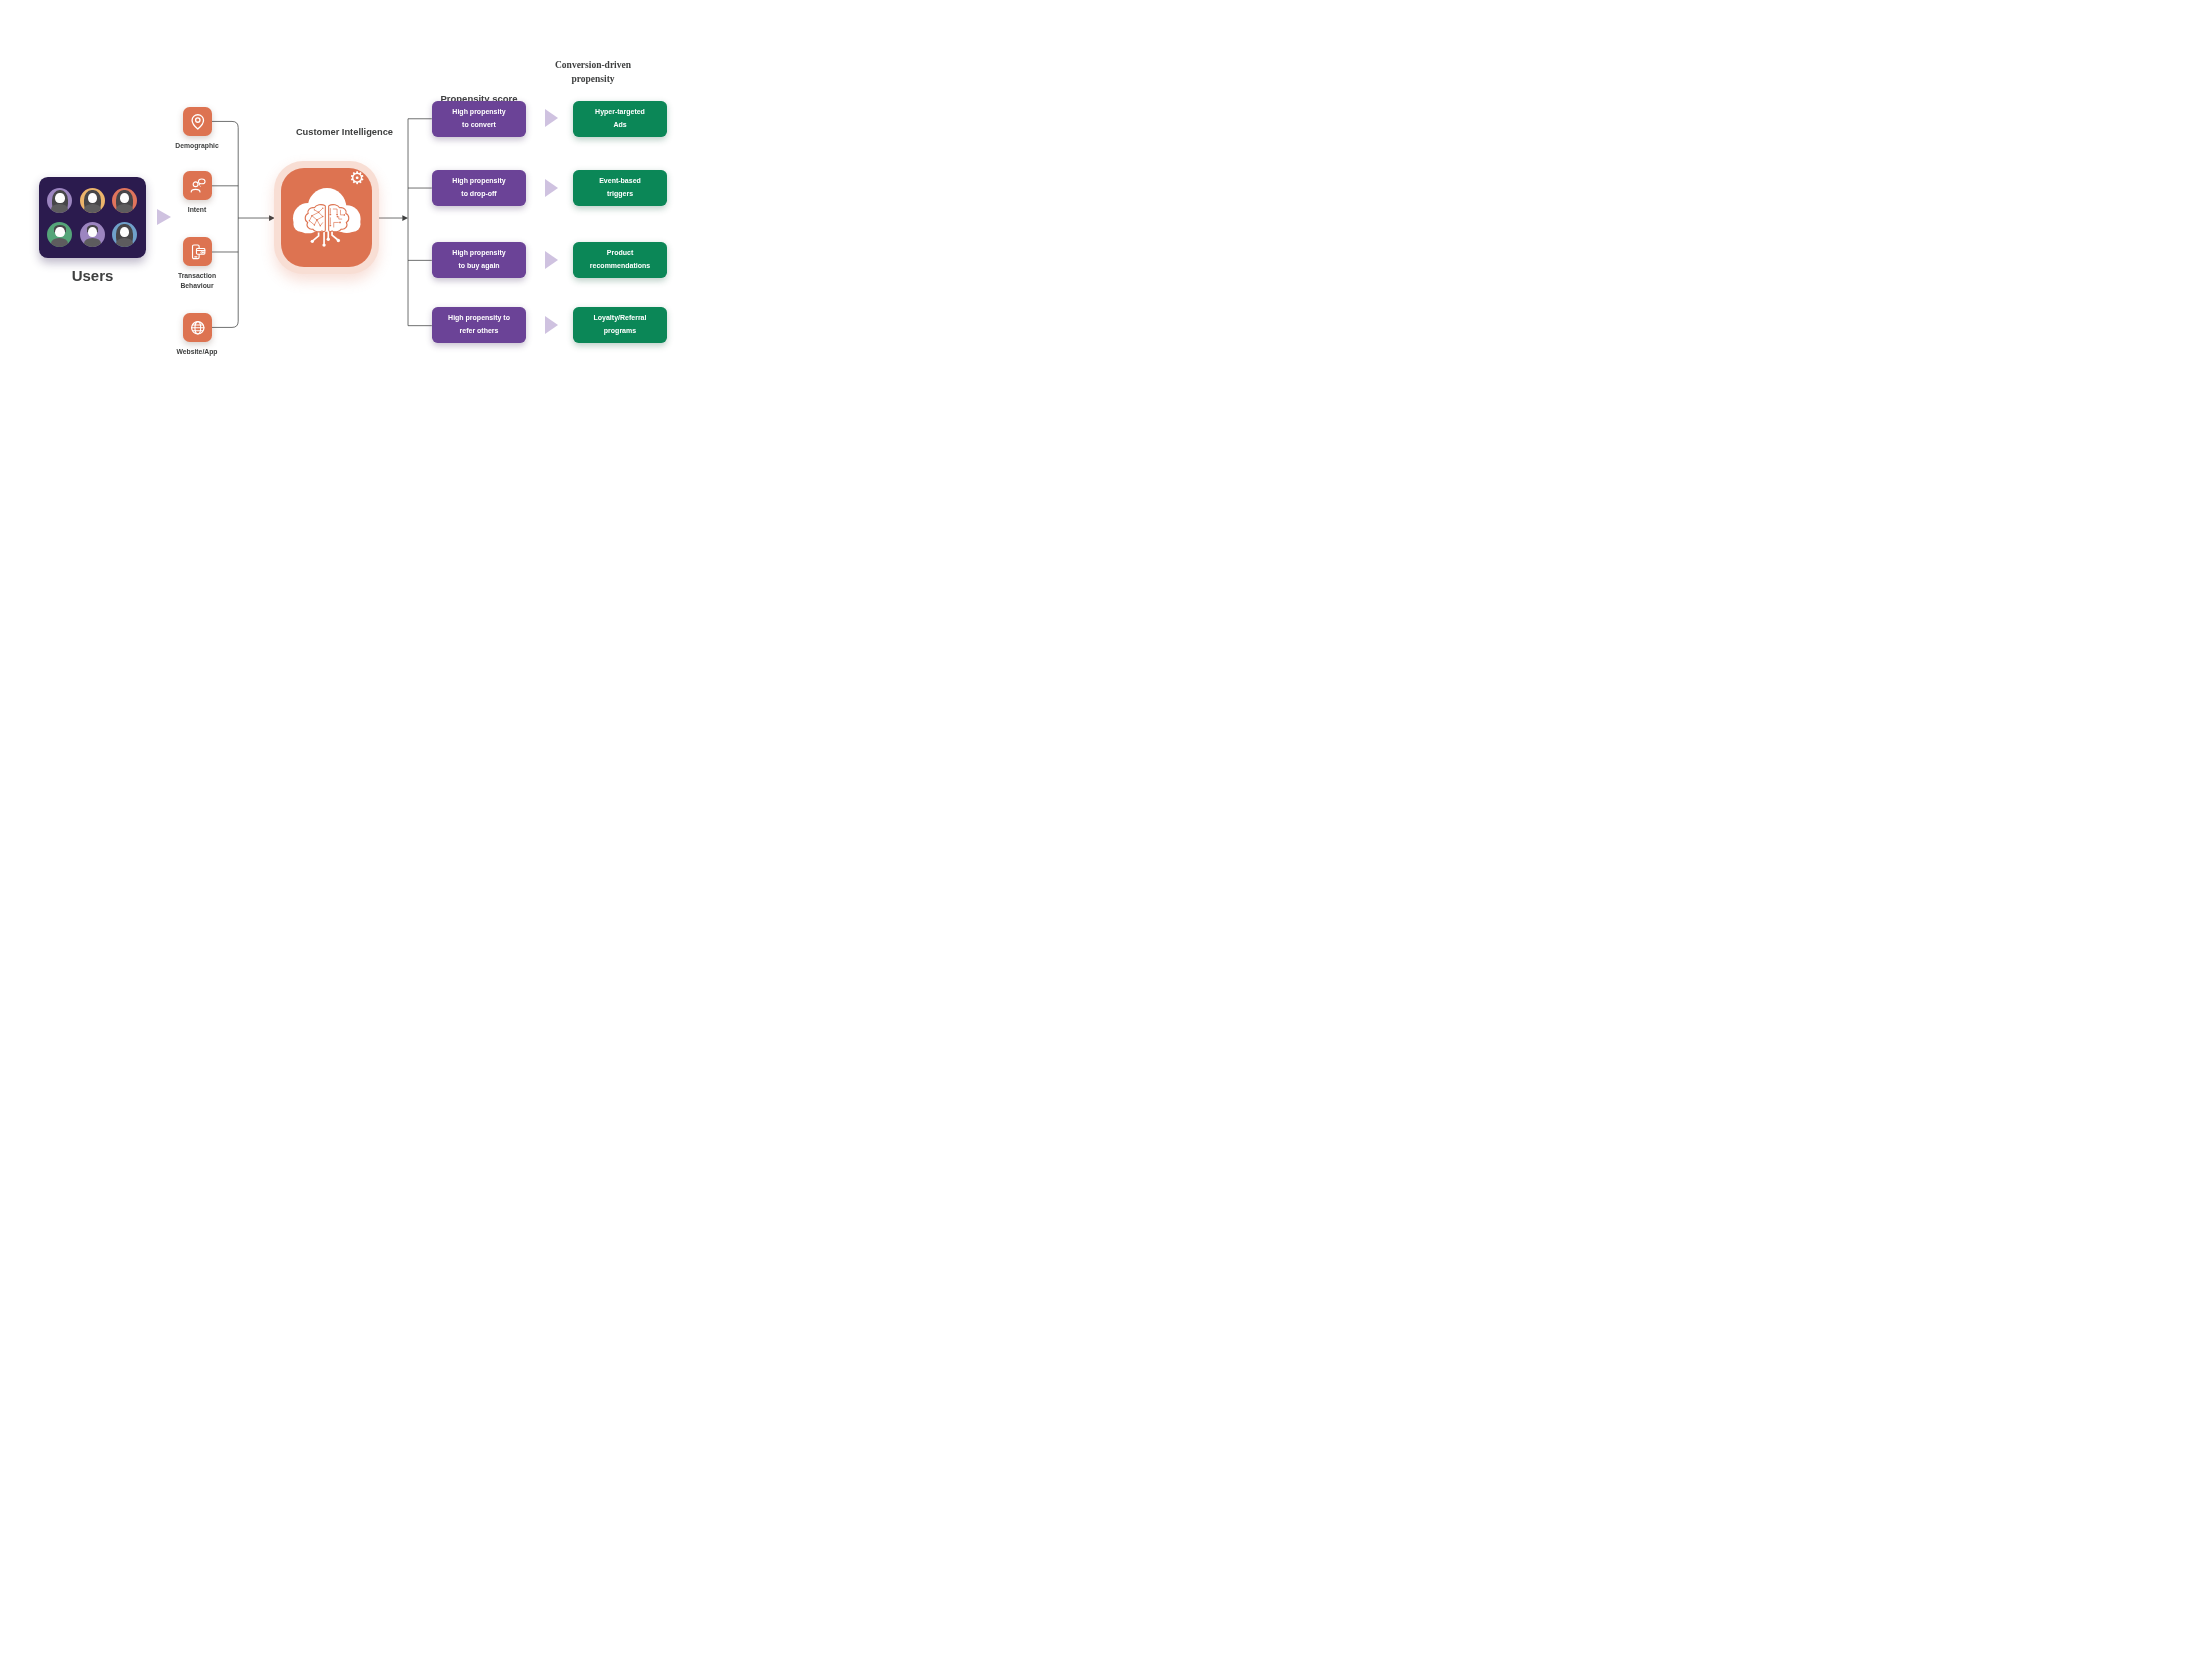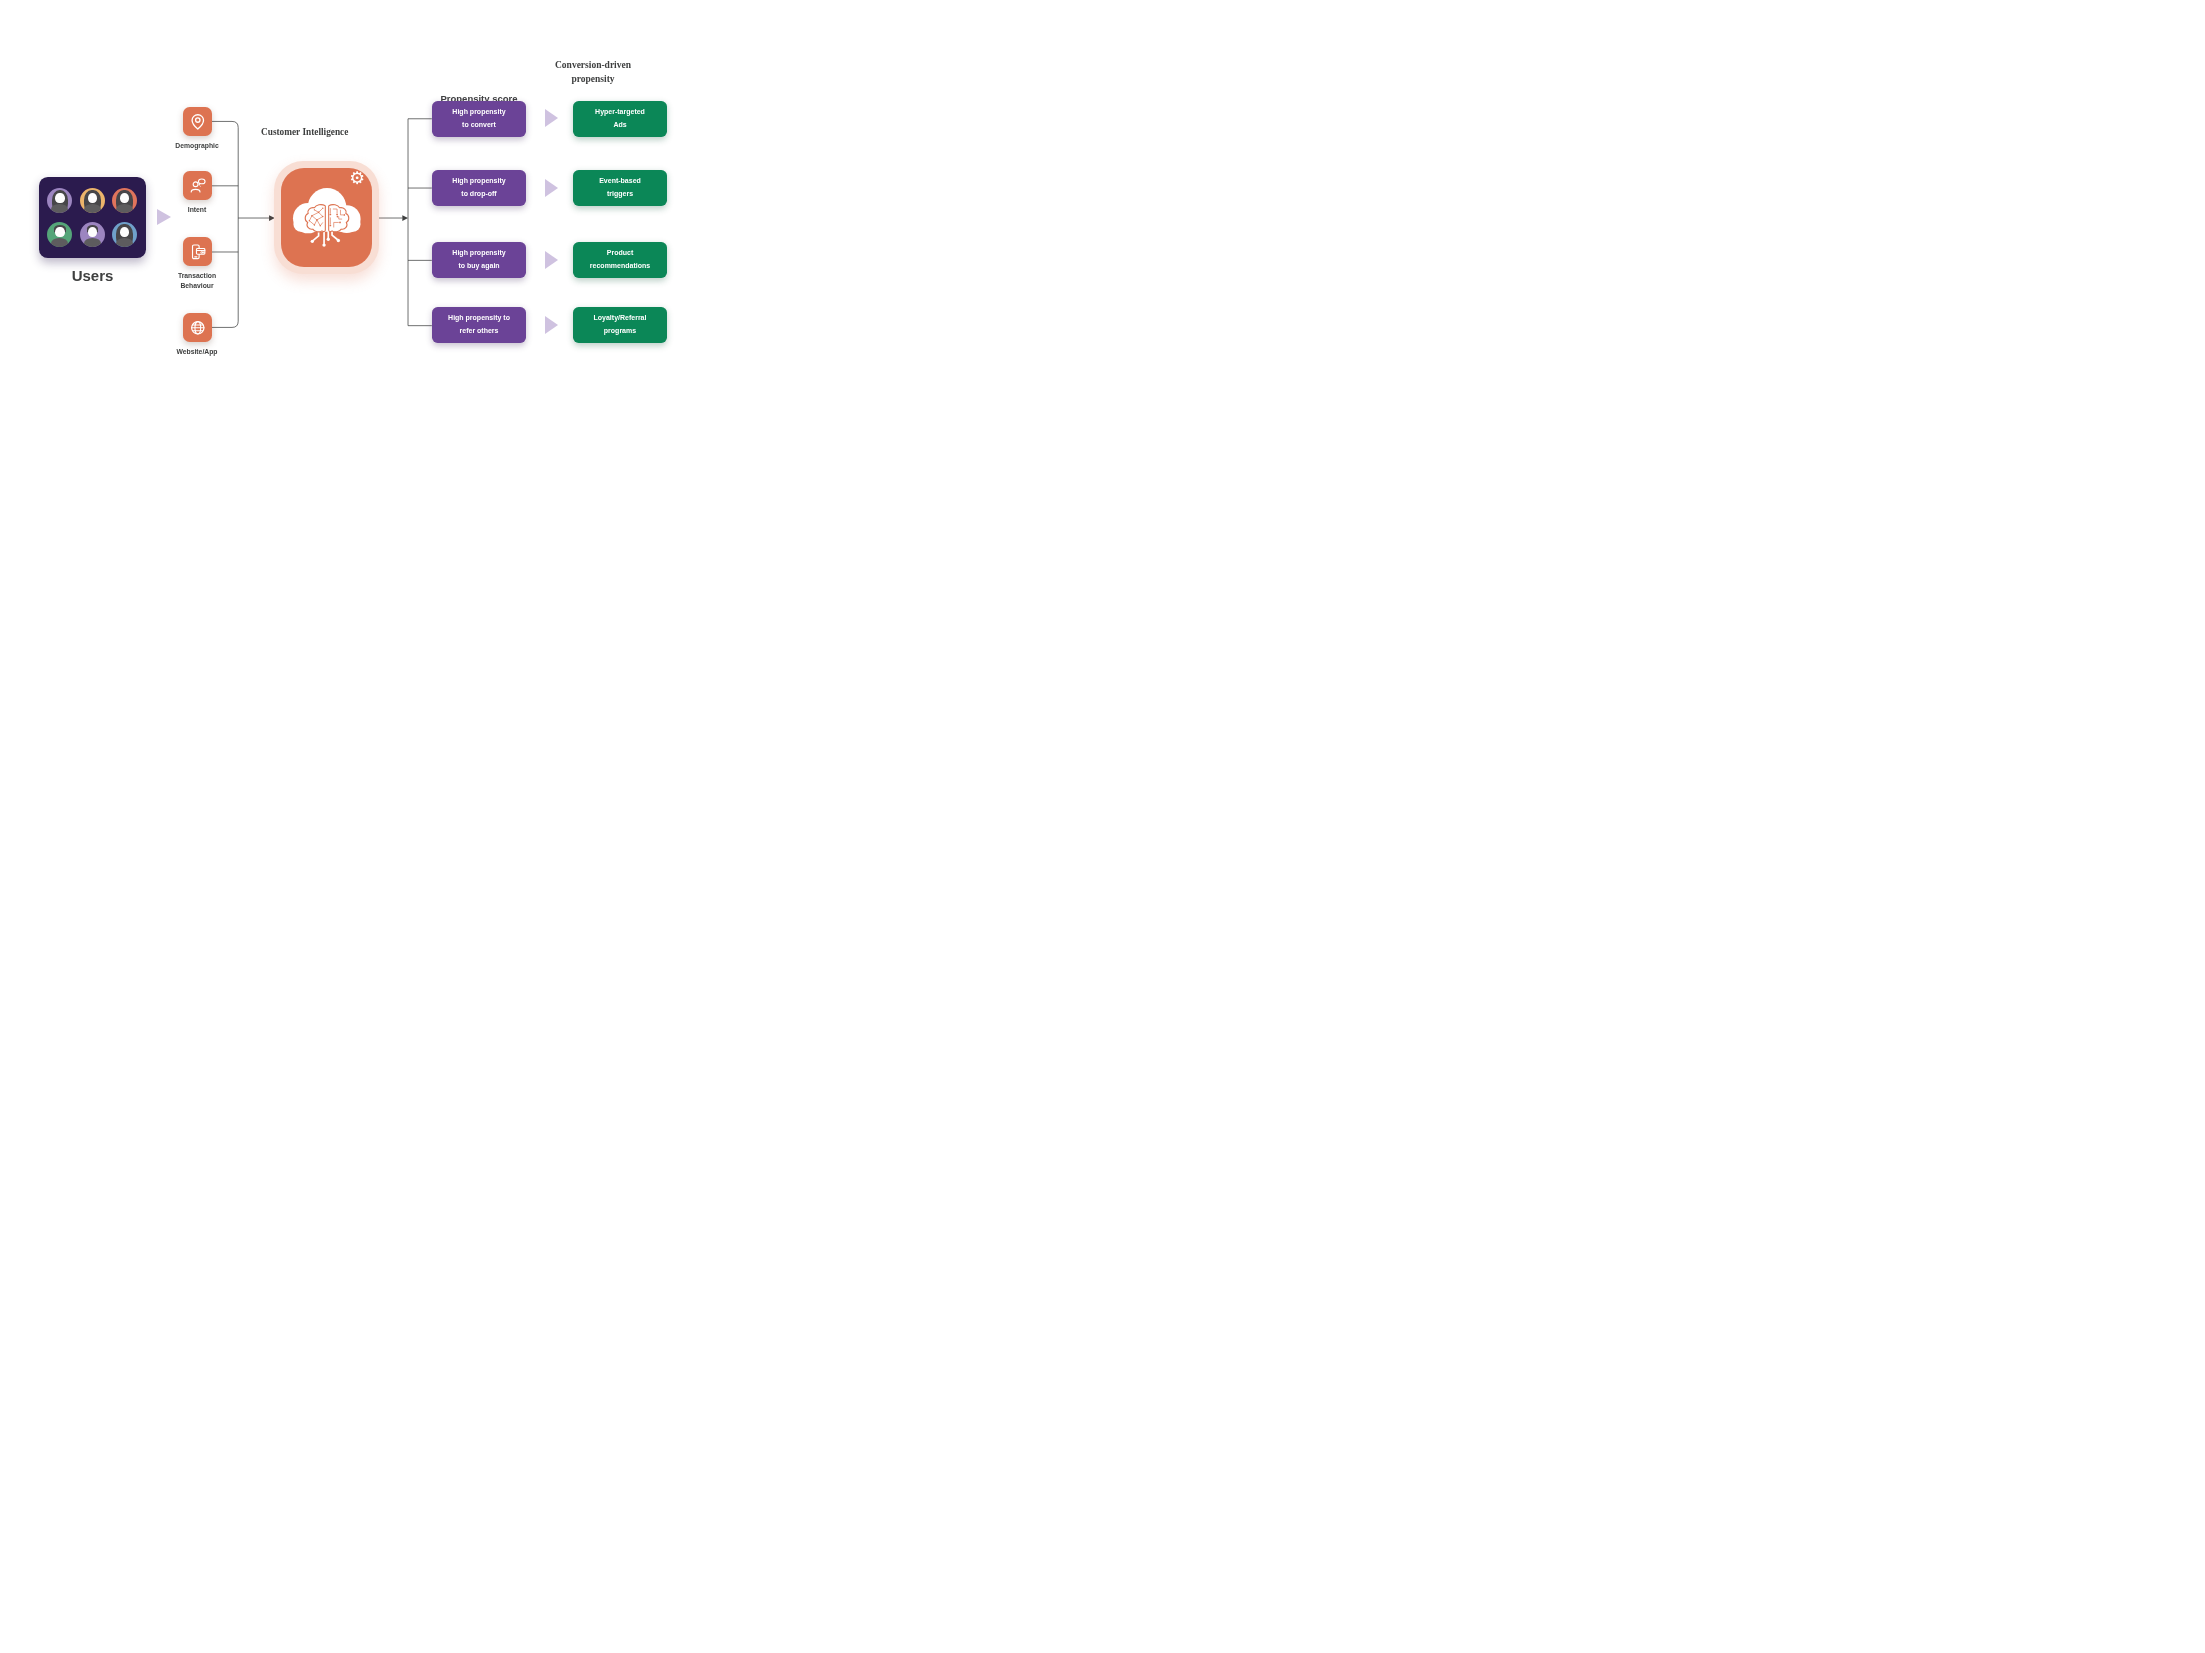--- a/index.html
+++ b/index.html
@@ -46,22 +46,22 @@
     border-radius:6.6px; z-index:2; display:flex; align-items:center; justify-content:center;
     box-shadow:0 2.6px 6.2px rgba(90,60,45,.25); }
   .tile svg { width:17.6px; height:17.6px; display:block; }
   .t1 { top:107px; } .t2 { top:171px; } .t3 { top:237px; } .t4 { top:313px; }
   .icon-stroke { stroke:#ffffff; fill:none; stroke-linecap:round; stroke-linejoin:round; }
   .tile-label { position:absolute; left:166px; width:62px; text-align:center; z-index:2;
     font-size:6.8px; font-weight:600; line-height:10px; color:var(--text,#3f4040); }
   .l1 { top:141px; } .l2 { top:205px; } .l3 { top:271px; } .l4 { top:347px; }
 
   
-  .ci-title { position:absolute; left:261px; top:127px; width:132px; text-align:left;
-    font-size:9.3px; font-weight:700; color:var(--text,#3f4040); z-index:2;font-family:Liberation Serif, serif; }
+  .ci-title { position:absolute; left:261px; top:127px; width:132px; text-align:right;
+    font-size:9.3px; font-weight:700; color:var(--text,#3f4040); z-index:2; }
   .ci-halo { position:absolute; left:274px; top:161px; width:105px; height:113px;
     background:var(--halo,#f8ded4); border-radius:29px; z-index:2;
     box-shadow:0 6.2px 13.2px rgba(221,115,81,.22); }
   .ci-inner { position:absolute; left:7px; top:7px; width:91px; height:99px;
     background:var(--orange,#dd7351); border-radius:23px; }
   .ci-gear { position:absolute; right:7px; top:1.8px; font-size:17.6px; line-height:1;
     color:#ffffff; font-family:"DejaVu Sans",sans-serif; }
   .ci-art { position:absolute; left:3.5px; top:11.5px; width:84px; height:79px; }
 
   

